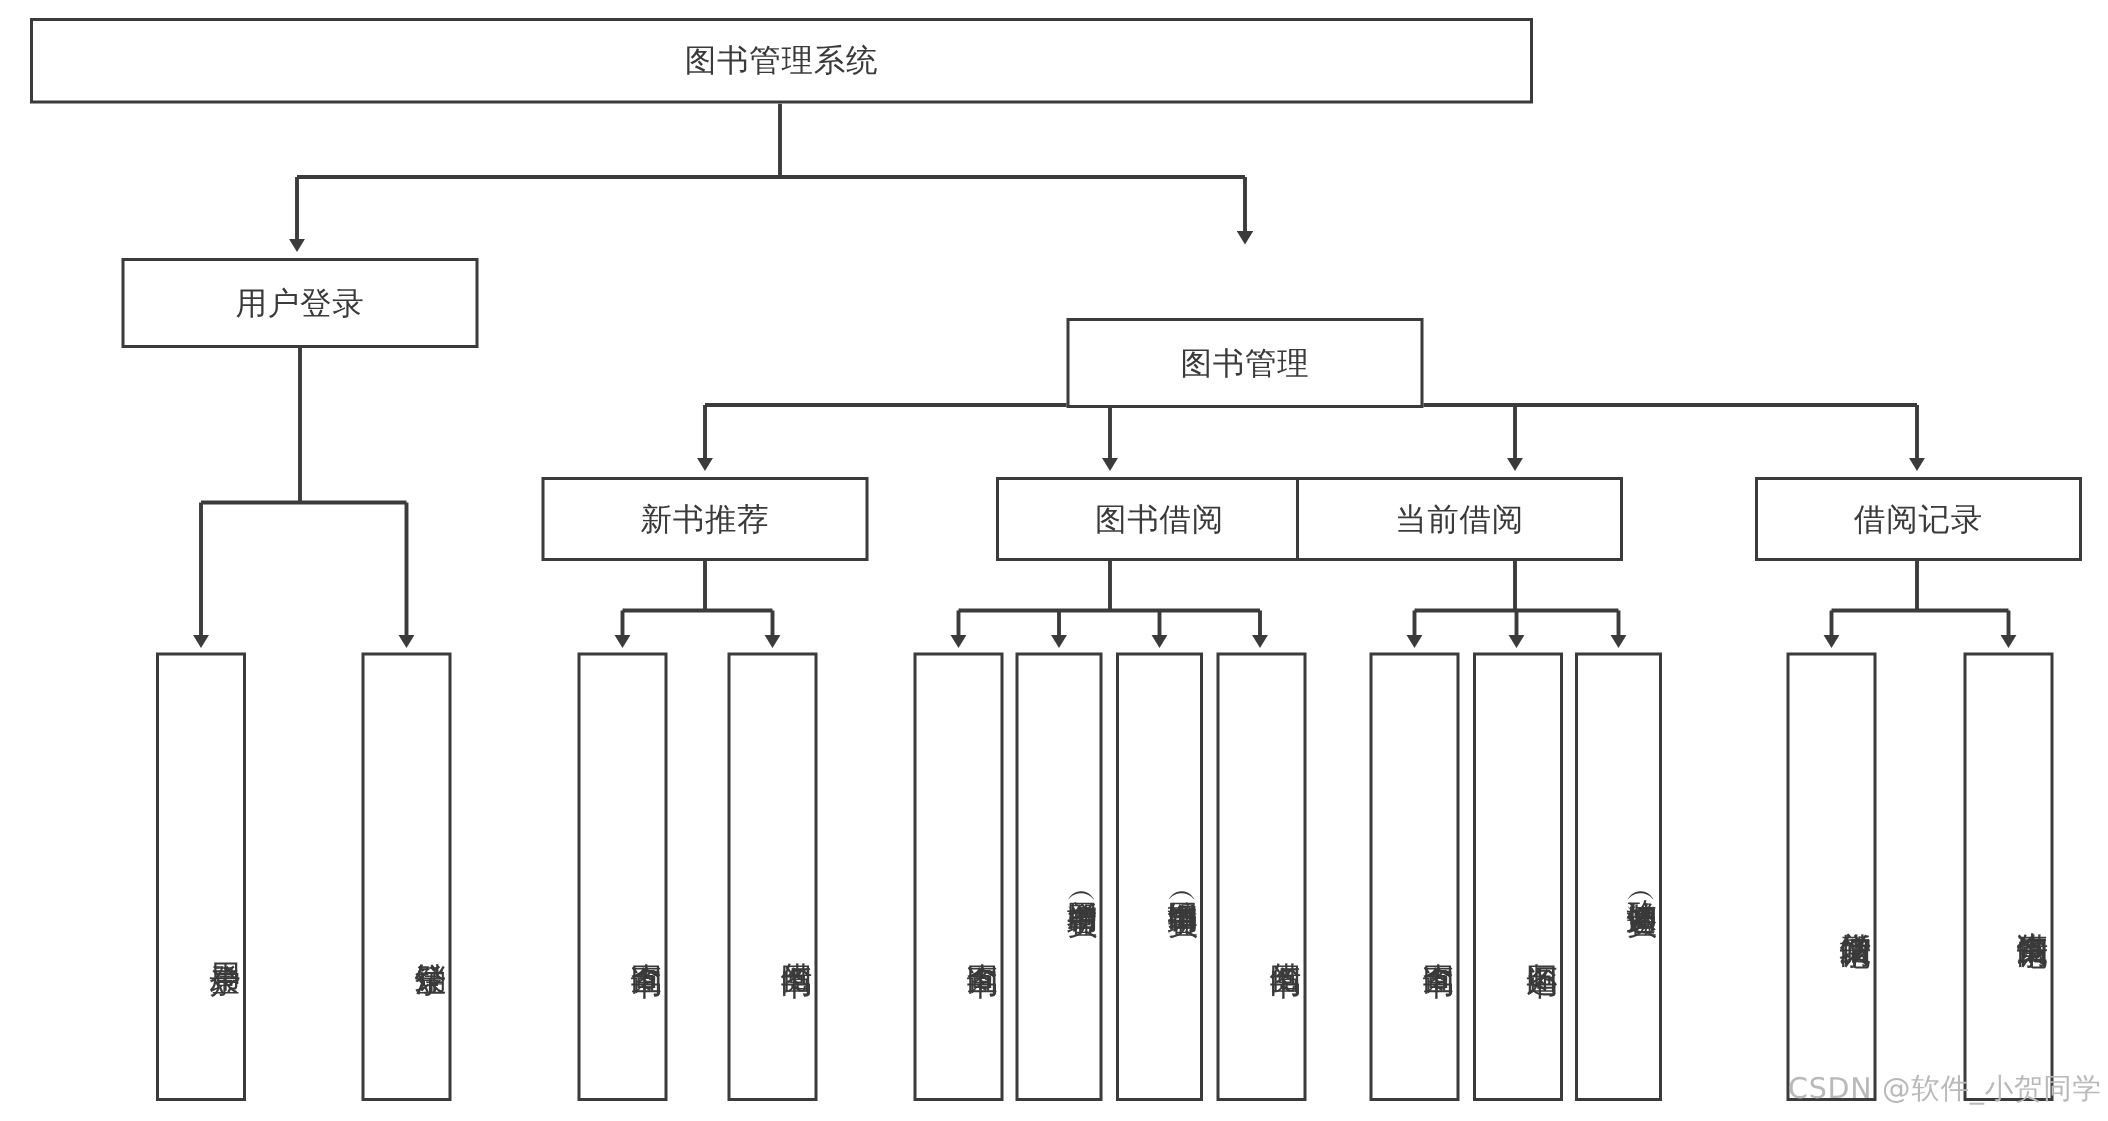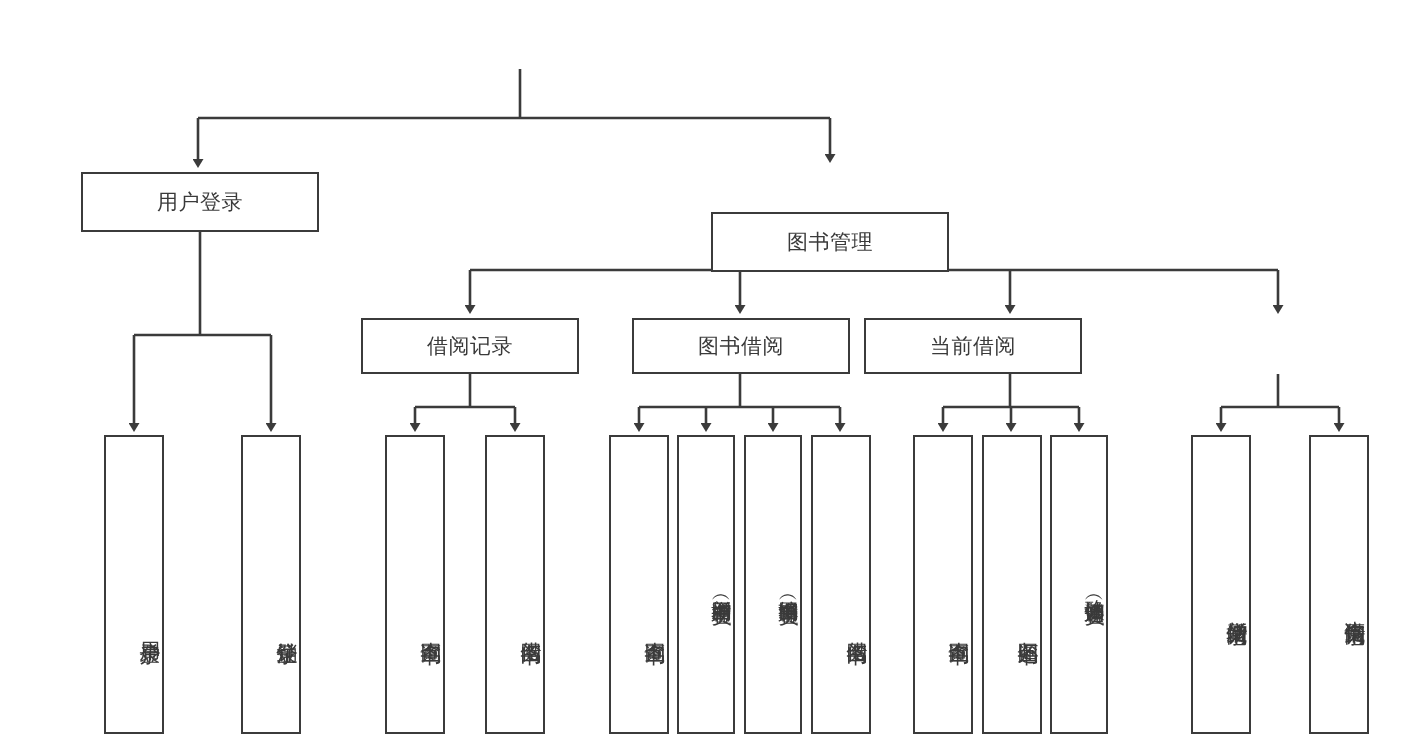--- a/index.html
+++ b/index.html
@@ -111,36 +111,42 @@
       <path d="M1011,407 L1011,424" marker-end="url(#arrow)"></path>
       <path d="M1079,407 L1079,424" marker-end="url(#arrow)"></path>
 
       <path d="M1278,374 L1278,407"></path>
       <path d="M1221,407 L1339,407"></path>
       <path d="M1221,407 L1221,424" marker-end="url(#arrow)"></path>
       <path d="M1339,407 L1339,424" marker-end="url(#arrow)"></path>
     </g>
   </svg>
 
+  <div class="node horiz" style="left:20px; top:12px; width:1002px; height:57px;">
+    <span>图书管理系统</span>
+  </div>
 
   <div class="node horiz" style="left:81px; top:172px; width:238px; height:60px;">
     <span>用户登录</span>
   </div>
   <div class="node horiz" style="left:711px; top:172px; width:238px; height:60px;margin-top:40px;">
     <span>图书管理</span>
   </div>
 
   <div class="node horiz" style="left:361px; top:318px; width:218px; height:56px;">
-    <span>借阅记录</span>
+    <span>新书推荐</span>
   </div>
-  <div class="node horiz" style="left:632px; top:318px; width:218px; height:56px;">
+  <div class="node horiz" style="left:664px; top:318px; width:218px; height:56px;">
     <span>图书借阅</span>
   </div>
   <div class="node horiz" style="left:864px; top:318px; width:218px; height:56px;">
     <span>当前借阅</span>
+  </div>
+  <div class="node horiz" style="left:1170px; top:318px; width:218px; height:56px;">
+    <span>借阅记录</span>
   </div>
 
   <div class="node vert" style="left:104px; top:435px; width:60px; height:299px; padding-top:84px;">
     <span>用户登录</span>
   </div>
   <div class="node vert" style="left:241px; top:435px; width:60px; height:299px; padding-top:84px;">
     <span>注销登录</span>
   </div>
 
   <div class="node vert" style="left:385px; top:435px; width:60px; height:299px; padding-top:84px;">
@@ -173,14 +179,15 @@
     <span>确认归还（管理员）</span>
   </div>
 
   <div class="node vert" style="left:1191px; top:435px; width:60px; height:299px; padding-top:44px;">
     <span>新增借阅记录</span>
   </div>
   <div class="node vert" style="left:1309px; top:435px; width:60px; height:299px; padding-top:44px;">
     <span>查询借阅记录</span>
   </div>
 
+  <div class="watermark" style="left:1192px; top:713px;">CSDN @软件_小贺同学</div>
 
 </div>
 
 </body></html>

